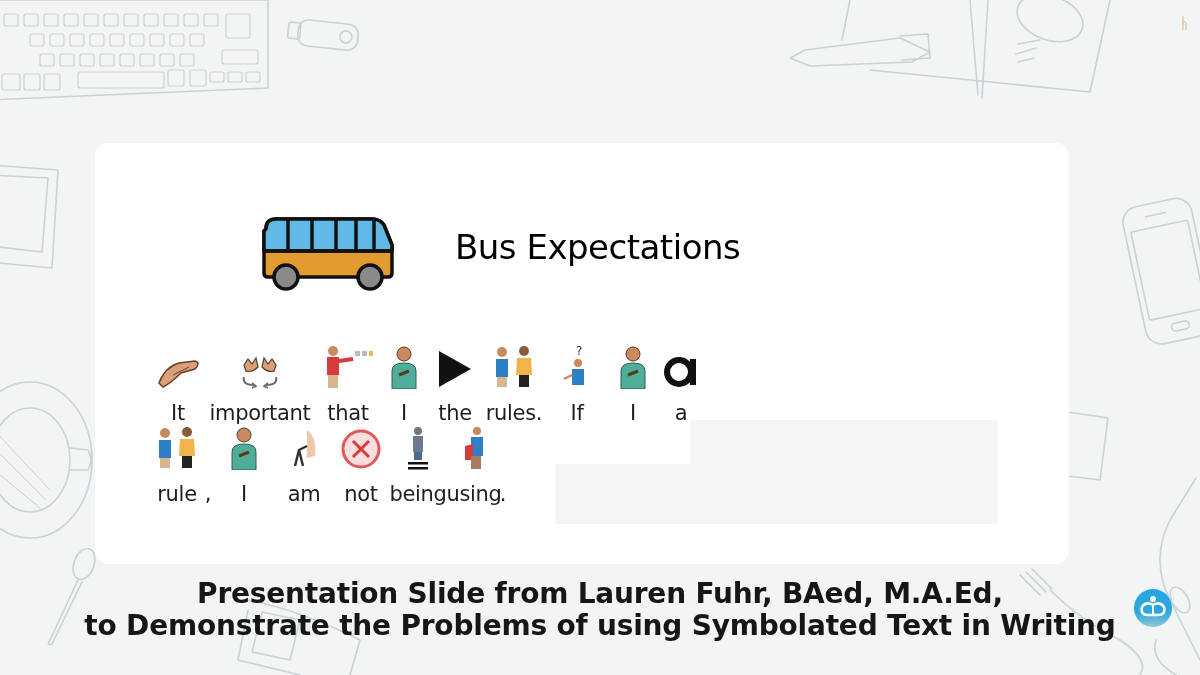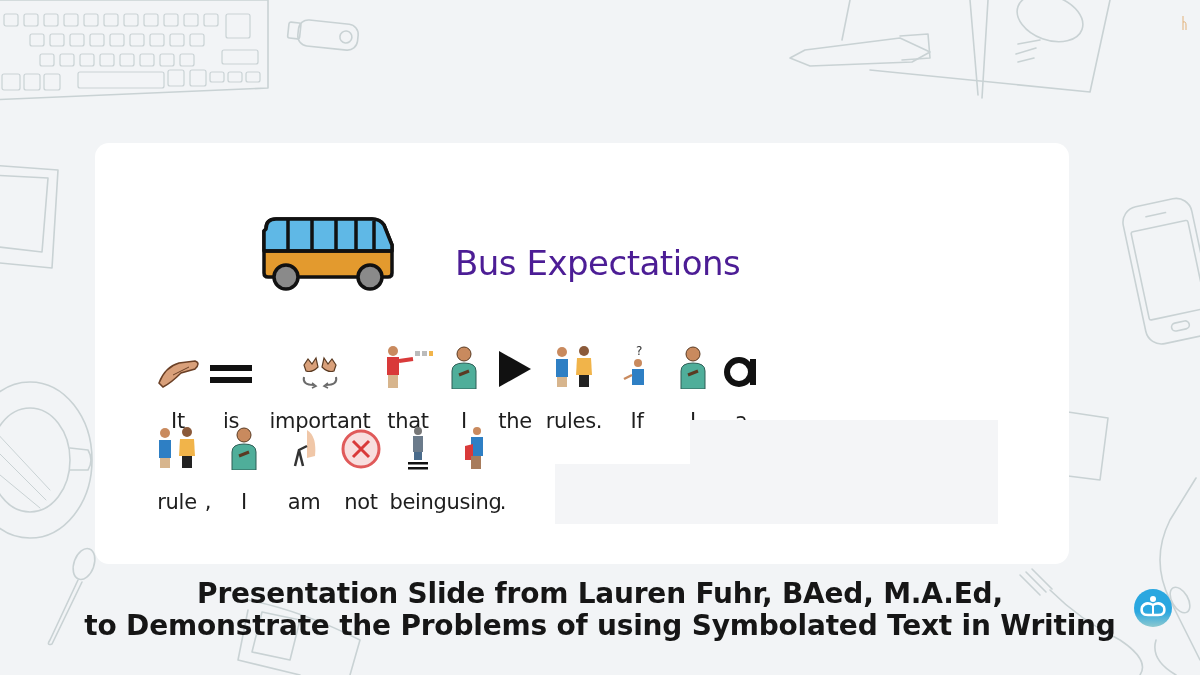--- a/index.html
+++ b/index.html
@@ -11,35 +11,34 @@
   }
   .bg-doodles { position: absolute; inset: 0; pointer-events: none; }
   .bg-doodles svg { width: 1200px; height: 675px; }
   .card {
     position: absolute; left: 95px; top: 143px; width: 974px; height: 421px;
     background: #ffffff; border-radius: 14px;
   }
   .bus { position: absolute; left: 165px; top: 72px; width: 136px; height: 76px; }
   .slide-title {
     position: absolute; left: 360px; top: 84px;
-    font-family: "DejaVu Sans", sans-serif; font-size: 34px; color: #4c1d95;
+    font-family: "DejaVu Sans", sans-serif; font-size: 34px; color: #000000;
     letter-spacing: -0.5px;
-    margin-top: 16px;
   }
   .sym-row { position: absolute; left: 60px; display: flex; align-items: flex-end; }
   .sym-row.r1 { top: 202px; }
   .sym-row.r2 { top: 283px; }
   .sym {
     display: flex; flex-direction: column; align-items: center; position: relative;
   }
   .sym .pic { height: 44px; display: flex; align-items: flex-end; justify-content: center; }
   .sym .pic svg { display: block; }
   .sym .word {
     font-family: "DejaVu Sans", sans-serif; font-size: 21px; color: #1e1e1e;
-    margin-top: 20px; white-space: nowrap; letter-spacing: -0.3px;
+    margin-top: 12px; white-space: nowrap; letter-spacing: -0.3px;
   }
   .mask1 { position: absolute; left: 595px; top: 277px; width: 308px; height: 104px; background: #f4f5f7; }
   .mask2 { position: absolute; left: 460px; top: 321px; width: 140px; height: 60px; background: #f4f5f7; }
   .caption {
     position: absolute; left: 0; width: 1200px; top: 578px; text-align: center;
     font-family: "DejaVu Sans", sans-serif; font-weight: bold; font-size: 28px;
     color: #161616; line-height: 32px; letter-spacing: -0.2px;
   }
   .logo {
     position: absolute; left: 1134px; top: 589px; width: 38px; height: 38px;
@@ -182,29 +181,20 @@
   <div class="sym-row r1">
     <div class="sym" style="width:46px">
       <div class="pic">
           <svg width="46" height="36" viewBox="0 0 46 36">
         <path d="M4 30 Q10 14 24 10 L40 8 Q46 10 40 16 L26 20 Q16 30 8 34 Z" fill="#d9a07a" stroke="#6b4026" stroke-width="1.5"></path>
         <path d="M18 22 L34 14" stroke="#6b4026" stroke-width="1"></path>
           </svg>
         </div>
       <div class="word">It</div>
     </div>
-    <div class="sym" style="width:60px">
-      <div class="pic">
-          <svg width="46" height="30" viewBox="0 0 46 30">
-        <rect x="2" y="6" width="42" height="6" fill="#111"></rect>
-            <rect x="2" y="18" width="42" height="6" fill="#111"></rect>
-          </svg>
-        </div>
-      <div class="word">is</div>
-    </div>
     <div class="sym" style="width:118px">
       <div class="pic">
           <svg width="44" height="34" viewBox="0 0 44 34">
         <path d="M6 10 L10 4 L14 9 L18 3 L20 12 Q14 18 8 16 Z" fill="#d9a07a" stroke="#5a3a22" stroke-width="1.2"></path>
         <path d="M38 10 L34 4 L30 9 L26 3 L24 12 Q30 18 36 16 Z" fill="#d9a07a" stroke="#5a3a22" stroke-width="1.2"></path>
         <path d="M6 22 Q4 30 16 30 M38 22 Q40 30 28 30" stroke="#6b6b6b" stroke-width="2" fill="none"></path>
         <path d="M14 28 L18 31 L14 33 M30 28 L26 31 L30 33" stroke="#6b6b6b" stroke-width="1.6" fill="none"></path>
           </svg>
         </div>
       <div class="word">important</div>

